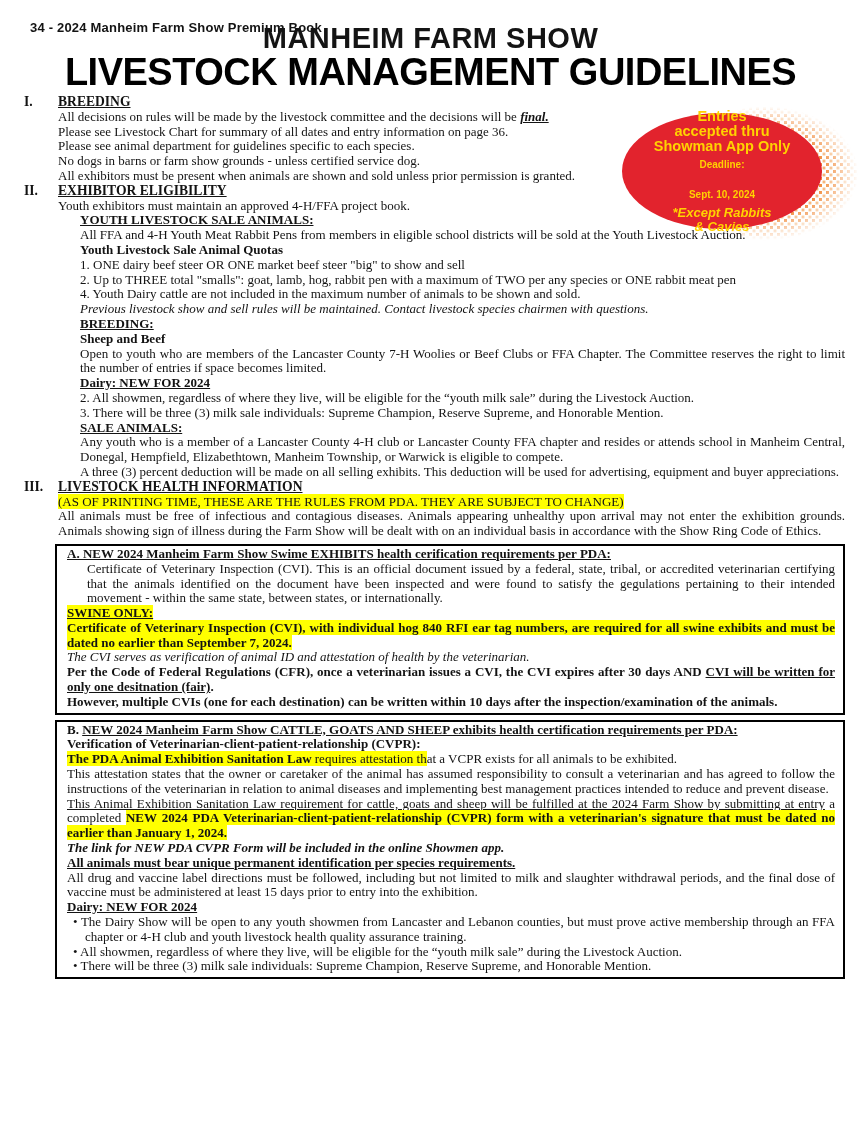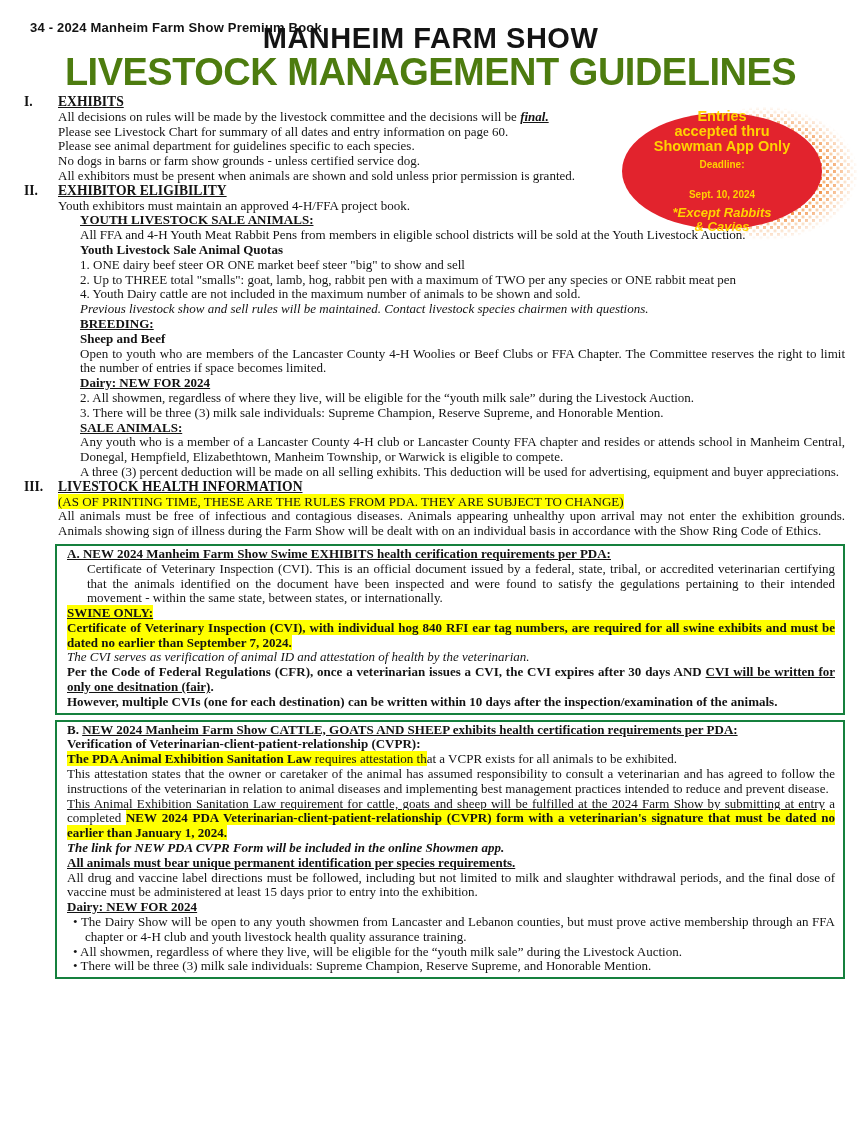--- a/index.html
+++ b/index.html
@@ -2,37 +2,37 @@
 <html><head>
 <meta charset="utf-8">
 <style>
   html,body{margin:0;padding:0;background:#888;}
   .page{position:relative;width:861px;height:1136px;background:#ffffff;overflow:hidden;
         font-family:"Liberation Serif",serif;color:#131313;}
   .page-header{position:absolute;left:30px;top:20px;font-family:"Liberation Sans",sans-serif;
         font-weight:bold;font-size:13px;letter-spacing:.2px;}
   .titles{padding-top:24px;text-align:center;font-family:"Liberation Sans",sans-serif;font-weight:bold;}
   .title1{font-size:29px;line-height:29px;color:#141414;letter-spacing:.5px;}
-  .title2{font-size:38px;line-height:36px;color:#4d7c0f;letter-spacing:-.5px;margin-top:1px;}
+  .title2{font-size:38px;line-height:36px;color:#000000;letter-spacing:-.5px;margin-top:1px;}
 
   
   .doc{position:relative;margin:5px 16px 0 24px;font-size:13px;line-height:14.8px;}
   .line{min-height:14.8px;}
   .h{position:relative;padding-left:34px;font-size:13.6px;}
   .num{position:absolute;left:0;top:0;font-weight:bold;}
   .ind1{margin-left:34px;}
   .ind2{margin-left:56px;}
   .hang{padding-left:17px;text-indent:-17px;}
   .bullet{padding-left:18px;text-indent:-12px;}
   .just{text-align:justify;}
   .b{font-weight:bold;}
   .i{font-style:italic;}
   .u{text-decoration:underline;}
   .hl{background:#ffff00;}
-  .box{margin-left:31px;margin-top:5px;border:2px solid #15803d;padding:1px 8px 3px 10px;background:#fff;}
+  .box{margin-left:31px;margin-top:5px;border:2px solid #000000;padding:1px 8px 3px 10px;background:#fff;}
   .box .ind1{margin-left:20px;}
 
   
   .badge-wrap{position:absolute;left:608px;top:103px;width:253px;height:142px;}
   .dots{position:absolute;left:62px;top:2px;width:190px;height:137px;border-radius:50%;
         background-image:
           radial-gradient(circle,#ee7a1e 1.5px,rgba(0,0,0,0) 2px),
           radial-gradient(circle,#f29a4a 1.2px,rgba(0,0,0,0) 1.7px);
         background-size:7px 7px;background-position:0 0,3.5px 3.5px;
         -webkit-mask-image:radial-gradient(closest-side,#000 55%,rgba(0,0,0,0) 98%);
@@ -62,38 +62,38 @@
       <div class="badge-top">accepted thru</div>
       <div class="badge-top">Showman App Only</div>
       <div class="badge-deadline">Deadline:</div>
       <div class="badge-deadline" style="margin-top:16px">Sept. 10, 2024</div>
       <div class="badge-except">*Except Rabbits</div>
       <div class="badge-except" style="margin-top:0">&amp; Cavies</div>
     </div>
   </div>
 
   <div class="doc">
-      <div class="line h"><span class="num">I.</span><span class="b u">EXHIBITS</span></div>
+      <div class="line h"><span class="num">I.</span><span class="b u">BREEDING</span></div>
       <div class="line ind1"><span>All decisions on rules will be made by the livestock committee and the decisions will be </span><span class="b i u">final.</span></div>
-      <div class="line ind1"><span>Please see Livestock Chart for summary of all dates and entry information on page 60.</span></div>
+      <div class="line ind1"><span>Please see Livestock Chart for summary of all dates and entry information on page 36.</span></div>
       <div class="line ind1"><span>Please see animal department for guidelines specific to each species.</span></div>
       <div class="line ind1"><span>No dogs in barns or farm show grounds - unless certified service dog.</span></div>
       <div class="line ind1"><span>All exhibitors must be present when animals are shown and sold unless prior permission is granted.</span></div>
       <div class="line h"><span class="num">II.</span><span class="b u">EXHIBITOR ELIGIBILITY</span></div>
       <div class="line ind1"><span>Youth exhibitors must maintain an approved 4-H/FFA project book.</span></div>
       <div class="line ind2"><span class="b u">YOUTH LIVESTOCK SALE ANIMALS:</span></div>
       <div class="line ind2"><span>All FFA and 4-H Youth Meat Rabbit Pens from members in eligible school districts will be sold at the Youth Livestock Auction.</span></div>
       <div class="line ind2"><span class="b">Youth Livestock Sale Animal Quotas</span></div>
       <div class="line ind2 hang"><span>1. ONE dairy beef steer OR ONE market beef steer "big" to show and sell</span></div>
       <div class="line ind2 hang"><span>2. Up to THREE total "smalls": goat, lamb, hog, rabbit pen with a maximum of TWO per any species or ONE rabbit meat pen</span></div>
       <div class="line ind2 hang"><span>4. Youth Dairy cattle are not included in the maximum number of animals to be shown and sold.</span></div>
       <div class="line ind2"><span class="i">Previous livestock show and sell rules will be maintained. Contact livestock species chairmen with questions.</span></div>
       <div class="line ind2"><span class="b u">BREEDING:</span></div>
       <div class="line ind2"><span class="b">Sheep and Beef</span></div>
-      <div class="line ind2 just"><span>Open to youth who are members of the Lancaster County 4-H Woolies or Beef Clubs or FFA Chapter. The Committee reserves the right to limit the number of entries if space becomes limited.</span></div>
+      <div class="line ind2 just"><span>Open to youth who are members of the Lancaster County 7-H Woolies or Beef Clubs or FFA Chapter. The Committee reserves the right to limit the number of entries if space becomes limited.</span></div>
       <div class="line ind2"><span class="b u">Dairy: NEW FOR 2024</span></div>
       <div class="line ind2 hang"><span>2. All showmen, regardless of where they live, will be eligible for the “youth milk sale” during the Livestock Auction.</span></div>
       <div class="line ind2 hang"><span>3. There will be three (3) milk sale individuals: Supreme Champion, Reserve Supreme, and Honorable Mention.</span></div>
       <div class="line ind2"><span class="b u">SALE ANIMALS:</span></div>
       <div class="line ind2 just"><span>Any youth who is a member of a Lancaster County 4-H club or Lancaster County FFA chapter and resides or attends school in Manheim Central, Donegal, Hempfield, Elizabethtown, Manheim Township, or Warwick is eligible to compete.</span></div>
       <div class="line ind2 just"><span>A three (3) percent deduction will be made on all selling exhibits. This deduction will be used for advertising, equipment and buyer appreciations.</span></div>
       <div class="line h"><span class="num">III.</span><span class="b u">LIVESTOCK HEALTH INFORMATION</span></div>
       <div class="line ind1"><span class="hl">(AS OF PRINTING TIME, THESE ARE THE RULES FROM PDA. THEY ARE SUBJECT TO CHANGE)</span></div>
       <div class="line ind1 just"><span>All animals must be free of infectious and contagious diseases. Animals appearing unhealthy upon arrival may not enter the exhibition grounds. Animals showing sign of illness during the Farm Show will be dealt with on an individual basis in accordance with the Show Ring Code of Ethics.</span></div>
       <div class="box">

